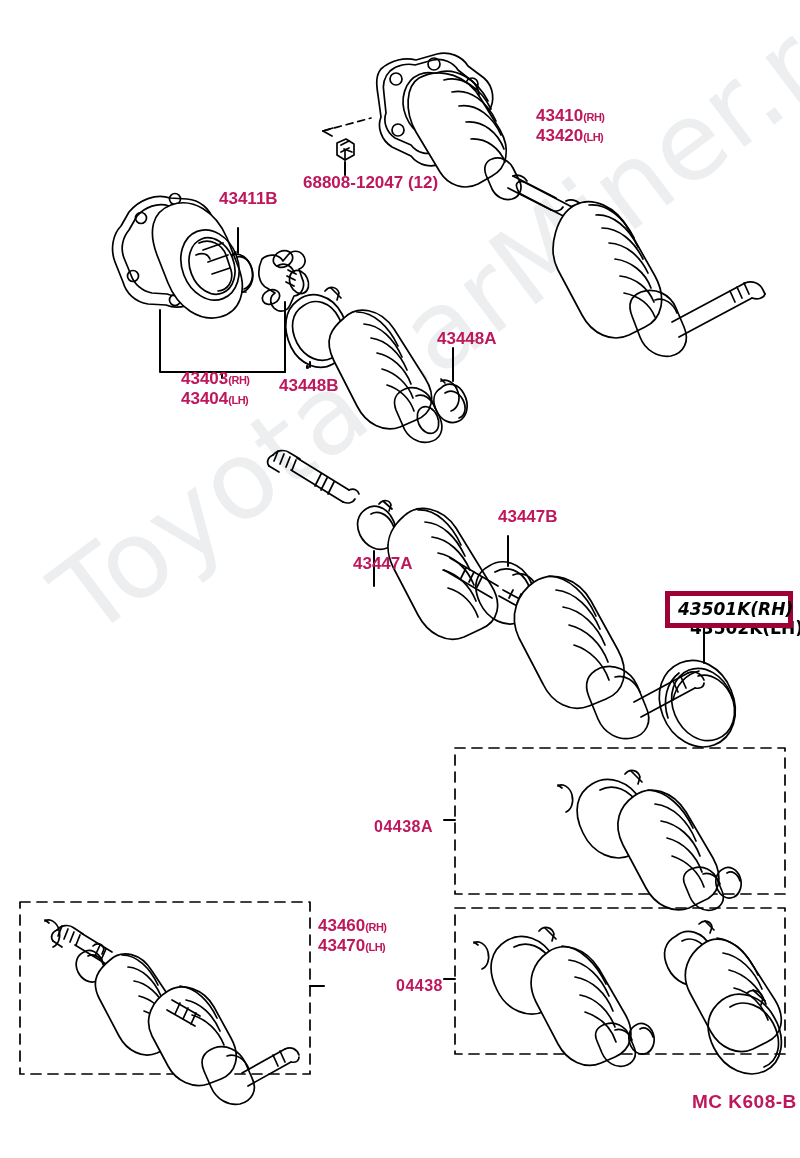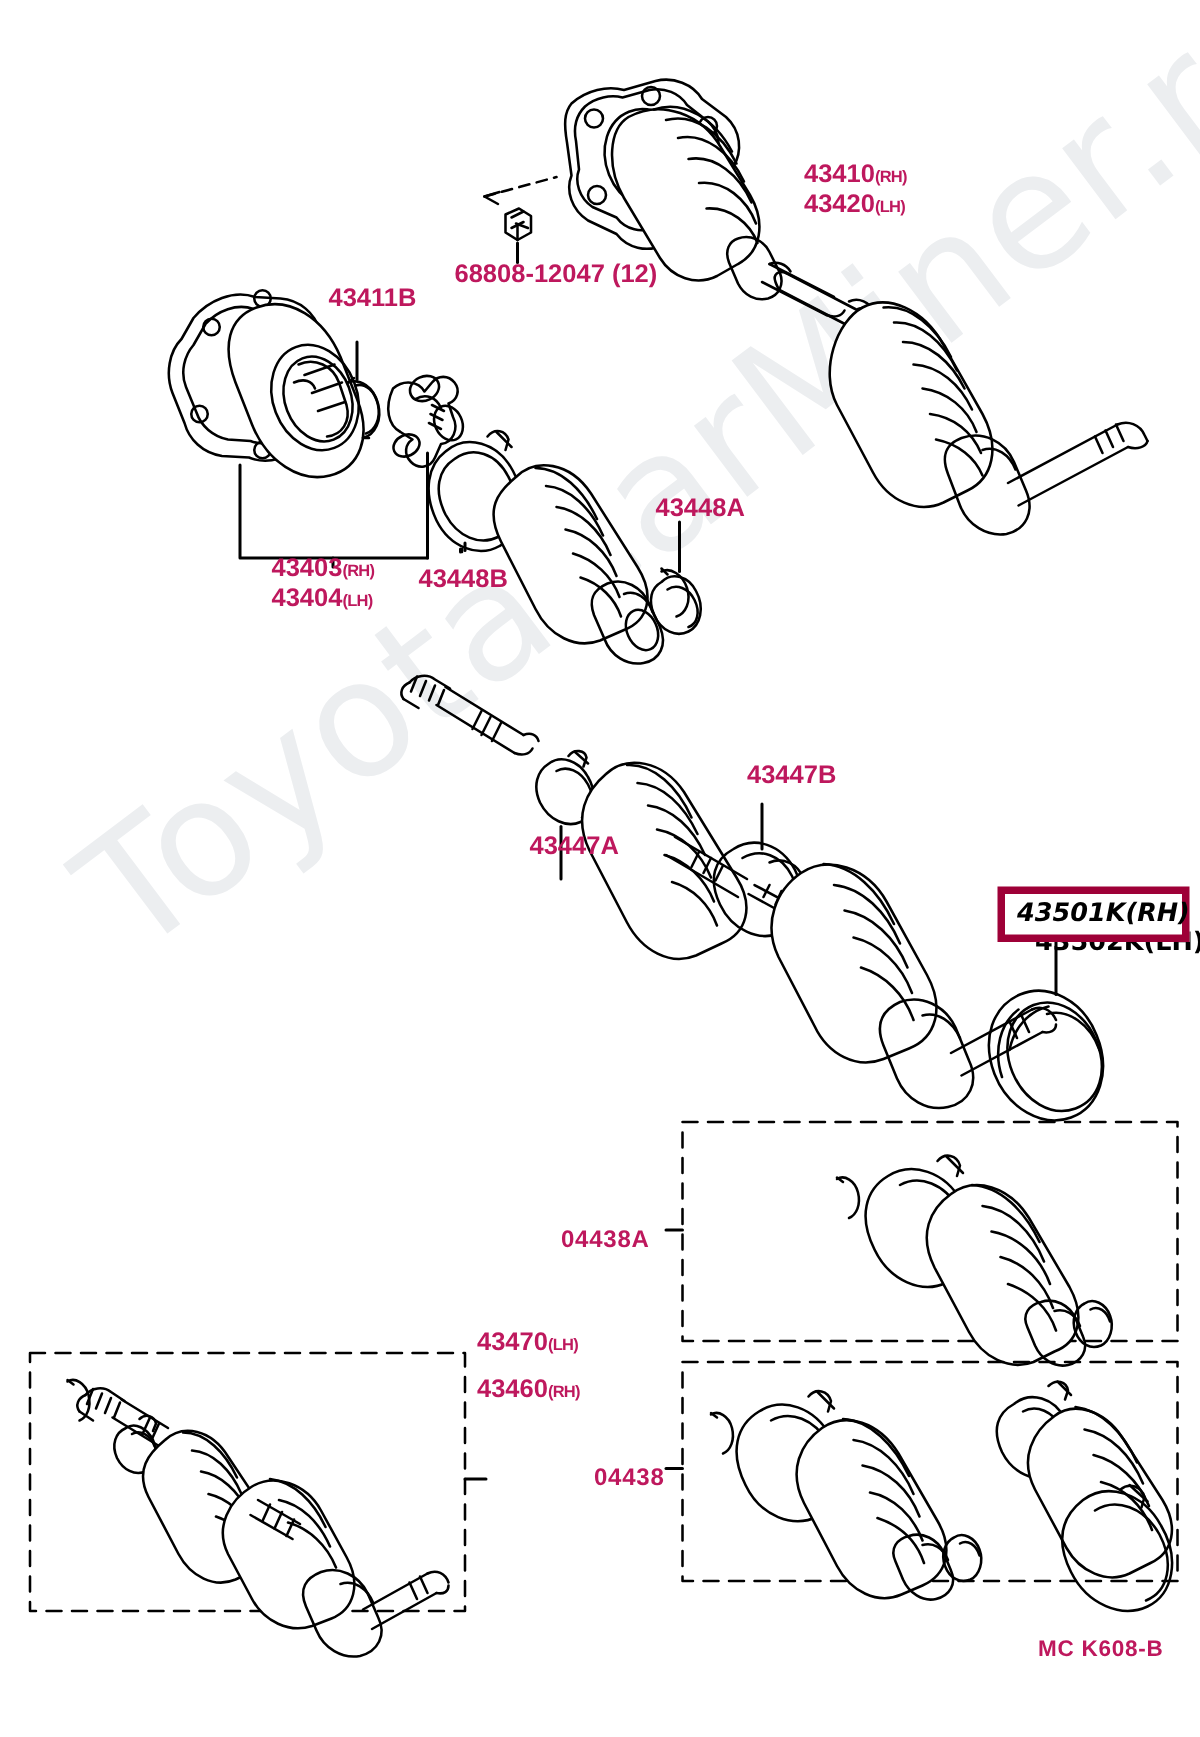--- a/index.html
+++ b/index.html
@@ -55,21 +55,21 @@
     white-space: nowrap;
     line-height: 1.0;
   }
   .lbl .sfx {
     font-size: 11px;
     font-weight: bold;
     letter-spacing: -0.5px;
   }
   .lbl.mc {
     font-weight: bold;
-    font-size: 15px;
+    font-size: 19px;
     letter-spacing: 0.5px;
   }
   .lbl.code {
     font-size: 16px;
     letter-spacing: 0.5px;
   }
   
   #highlight-box {
     position: absolute;
     z-index: 30;
@@ -541,21 +541,21 @@
   </div>
 
   <div id="highlight-box" style="left: 665px; top: 591px; width: 128px; height: 37px; border-color: rgb(158, 0, 55);"></div>
   <div id="highlight-label" style="left:678px; top:599px;">
     <span>43501K</span><span class="sfx">(RH)</span>
   </div>
 
   <div class="lbl" style="left:318px; top:917px;">
     <span>43460</span><span class="sfx">(RH)</span>
   </div>
-  <div class="lbl" style="left:318px; top:886px;">
+  <div class="lbl" style="left:318px; top:937px;">
     <span>43470</span><span class="sfx">(LH)</span>
   </div>
 
   <div class="lbl code" style="left:374px; top:819px;text-align:right;">04438A</div>
 
   <div class="lbl code" style="left:396px; top:978px;">04438</div>
 
   <div class="lbl mc" style="left:692px; top:1092px;">MC K608-B</div>
 
 </div>

